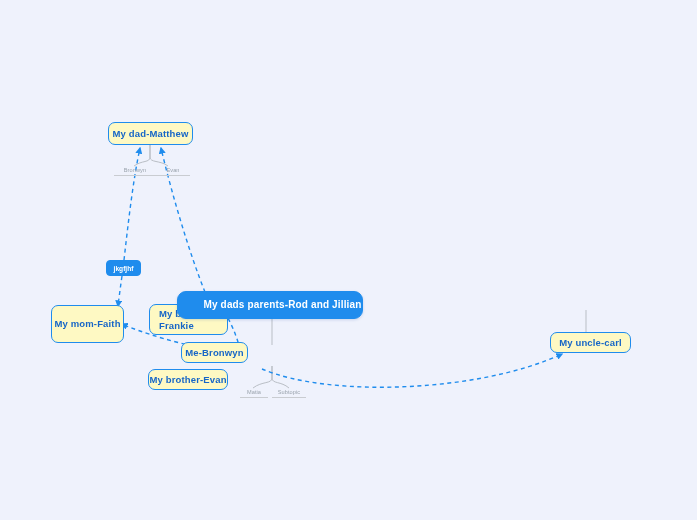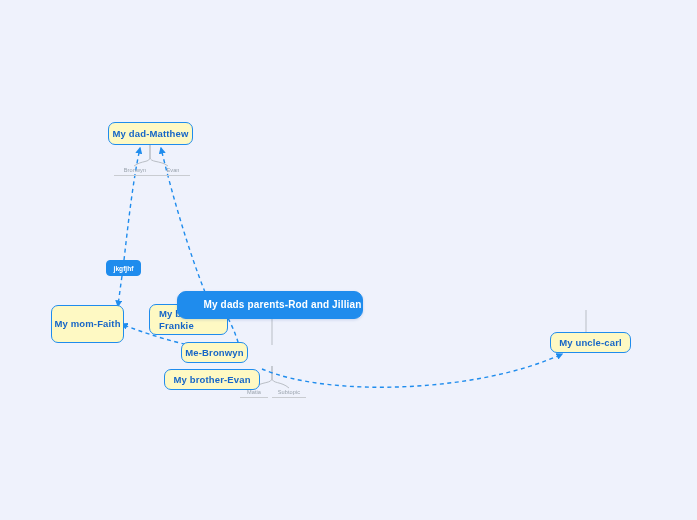--- a/index.html
+++ b/index.html
@@ -137,21 +137,21 @@
   </div>
 
   <div class="node wrap" style="left:149px; top:304px; width:79px; height:31px;">
     <span>My brother-Frankie</span>
   </div>
 
   <div class="node" style="left:148px; top:342px; width:67px; height:21px;margin-left:33px;">
     <span>Me-Bronwyn</span>
   </div>
 
-  <div class="node" style="left:164px; top:369px; width:96px; height:21px;text-align:center;">
+  <div class="node" style="left:148px; top:369px; width:80px; height:21px;text-align:center;">
     <span>My brother-Evan</span>
   </div>
 
   <div class="node central" style="left:177px; top:291px; width:186px; height:28px;">
     <span>My dads parents-Rod and Jillian</span>
   </div>
 
 
   <div class="leaf-label" style="left:240px; top:389px; width:28px;">
     <span>Matia</span>

